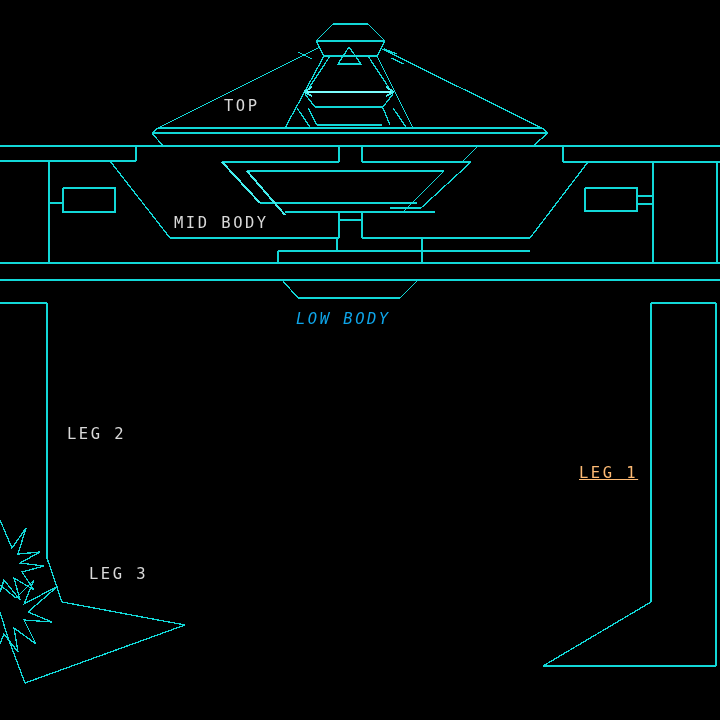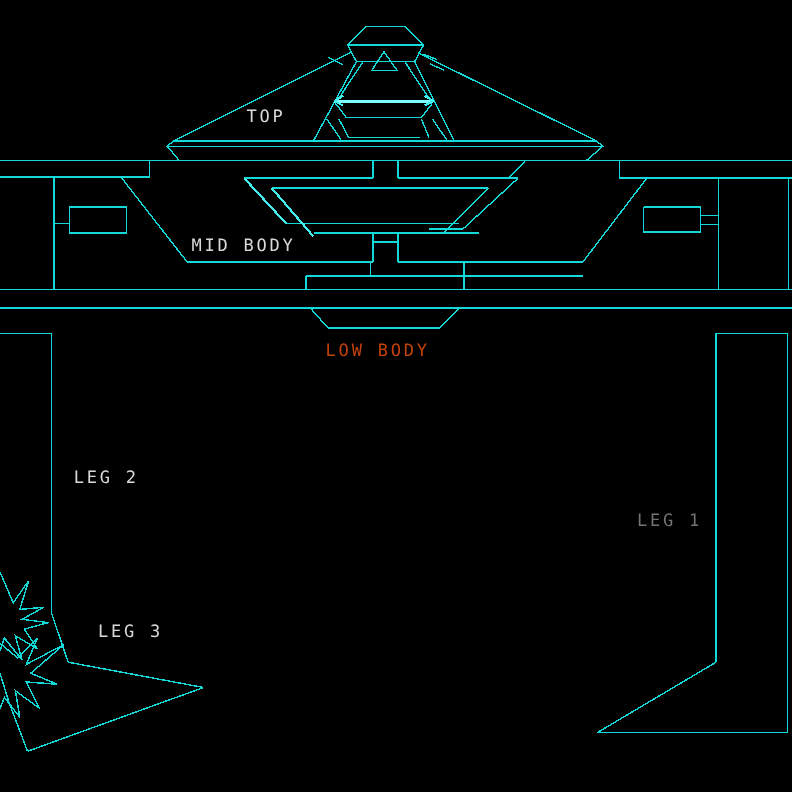--- a/index.html
+++ b/index.html
@@ -116,17 +116,17 @@
         <polyline points="651,303 716,303" fill="none" stroke="#12d8d8" stroke-width="1.3"></polyline>
         <polyline points="716,303 716,666" fill="none" stroke="#12d8d8" stroke-width="1.3"></polyline>
         <polyline points="651,303 651,602" fill="none" stroke="#12d8d8" stroke-width="1.3"></polyline>
         <polyline points="651,602 543,666" fill="none" stroke="#12d8d8" stroke-width="1.3"></polyline>
         <polyline points="543,666 716,666" fill="none" stroke="#12d8d8" stroke-width="1.3"></polyline>
       </g>
     </svg>
 
   <div class="lbl" style="left: 224px; top: 99px; color: rgb(217, 217, 217);">TOP</div>
   <div class="lbl" style="left: 174px; top: 216px; color: rgb(217, 217, 217);">MID BODY</div>
-  <div class="lbl" style="left: 296px; top: 312px; color: #c2410c;">LOW BODY</div>
+  <div class="lbl" style="left: 296px; top: 312px; color: #0ea5e9; font-style: italic;">LOW BODY</div>
   <div class="lbl" style="left: 67px; top: 427px; color: rgb(217, 217, 217);">LEG 2</div>
-  <div class="lbl" style="left: 579px; top: 466px; color: #737373;">LEG 1</div>
+  <div class="lbl" style="left: 579px; top: 466px; color: #fdba74; text-decoration: underline;">LEG 1</div>
   <div class="lbl" style="left: 89px; top: 567px; color: rgb(217, 217, 217); text-align: center;">LEG 3</div>
 </div>
 
 </body></html>

